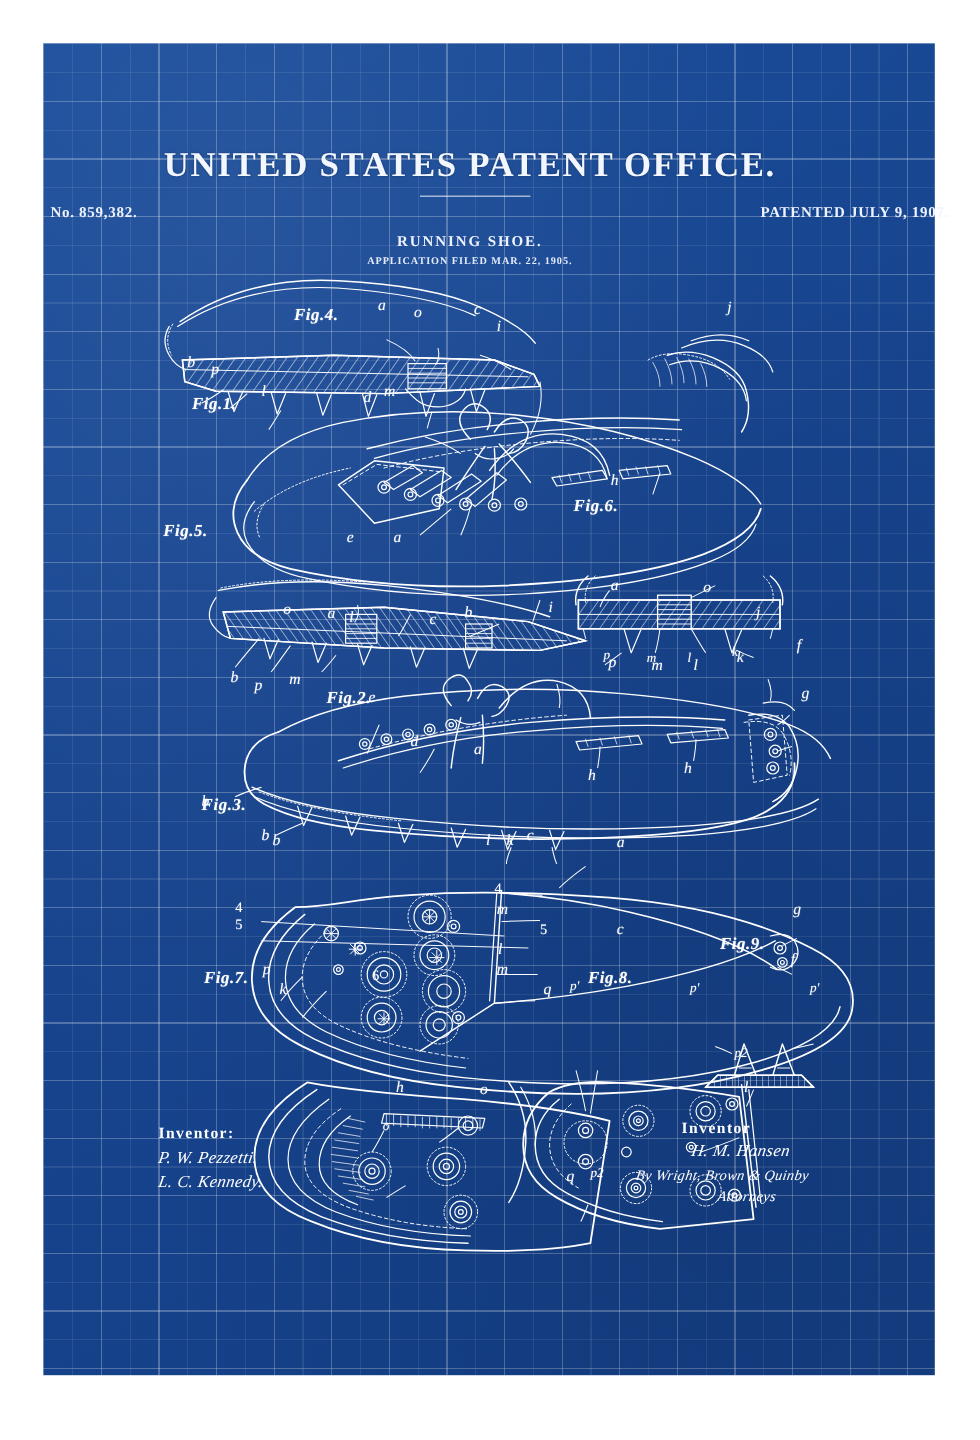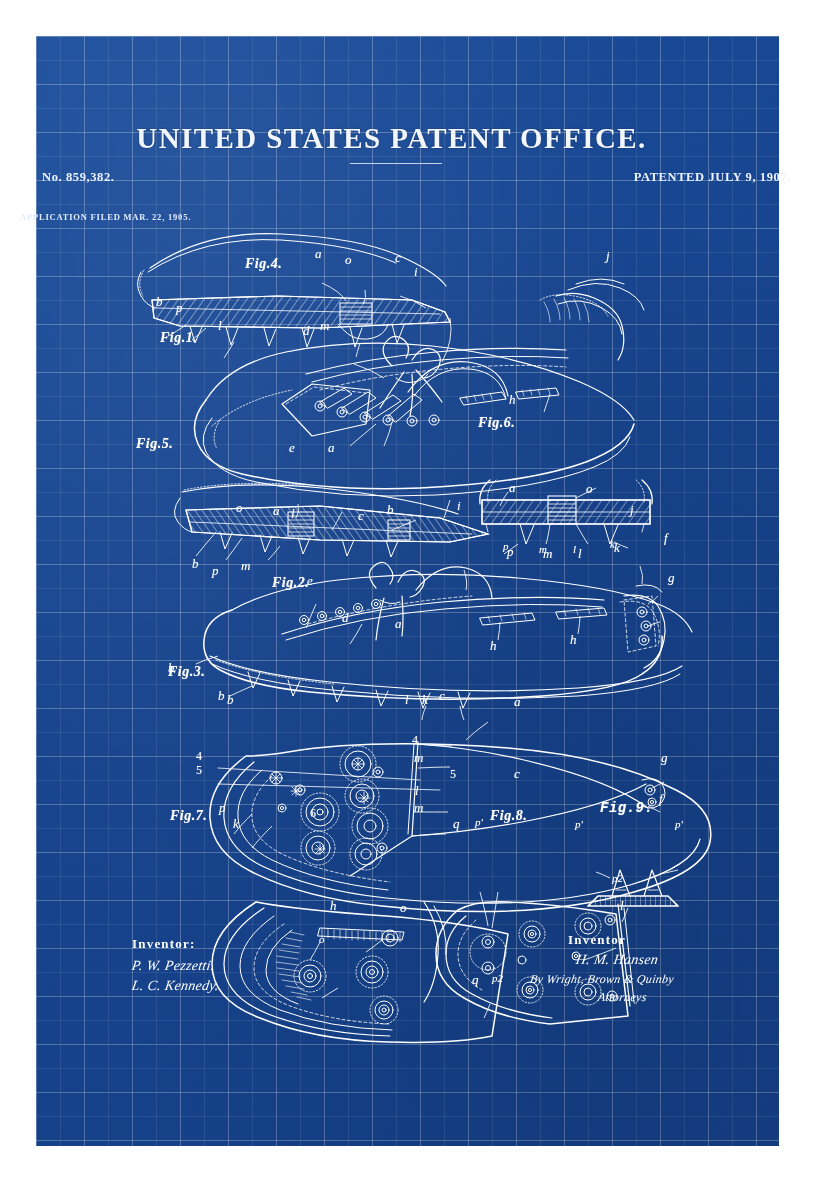--- a/index.html
+++ b/index.html
@@ -49,21 +49,21 @@
   }
   .hdr-inv{
     position:absolute;top:174px;left:0;width:743px;text-align:center;
     font-weight:700;font-size:12.5px;letter-spacing:1.6px;color:#eef3ff;
   }
   .hdr-subj{
     position:absolute;top:194px;left:0;width:743px;text-align:center;
     font-weight:700;font-size:12.5px;letter-spacing:1.6px;color:#eef3ff;
   }
   .hdr-filed{
-    position:absolute;top:212px;left:0;width:743px;
+    position:absolute;top:212px;left:0;width:743px;text-align:center;
     font-weight:700;font-size:8.5px;letter-spacing:.8px;color:#e3ebfb;
   }
 
   
   .figcap{
     position:absolute;color:#ffffff;font-size:14px;font-weight:600;
     font-family:"Liberation Serif",serif;font-style:italic;white-space:nowrap;
     letter-spacing:.5px;text-shadow:0 0 1px rgba(255,255,255,.5);
   }
   .ref{
@@ -102,20 +102,21 @@
 
 <div id="page">
   <div id="plate"></div>
 
   <div id="content">
 
     <div class="hdr-title">UNITED STATES PATENT OFFICE.</div>
     <div class="hdr-rule"></div>
     <div class="hdr-no">No. 859,382.</div>
     <div class="hdr-date">PATENTED JULY 9, 1907.</div>
+    <div class="hdr-subj">RUNNING SHOE.</div>
     <div class="hdr-filed">APPLICATION FILED MAR. 22, 1905.</div>
 
     <svg width="743" height="1110" viewBox="0 0 743 1110" style="position:absolute;left:0;top:0;">
       <defs>
         <pattern id="hx" width="7" height="7" patternUnits="userSpaceOnUse" patternTransform="rotate(35)">
           <line x1="0" y1="0" x2="0" y2="7" stroke="#ffffff" stroke-width="0.8"></line>
         </pattern>
         <pattern id="hx2" width="6" height="6" patternUnits="userSpaceOnUse" patternTransform="rotate(-35)">
           <line x1="0" y1="0" x2="0" y2="6" stroke="#ffffff" stroke-width="0.8"></line>
         </pattern>
@@ -607,21 +608,21 @@
     </svg>
 
     <div class="figcap" style="left:225px;top:256px;font-family:Liberation Serif, serif;">Fig.4.</div>
     <div class="figcap" style="left:140px;top:330px;">Fig.1.</div>
     <div class="figcap" style="left:116px;top:436px;">Fig.5.</div>
     <div class="figcap" style="left:458px;top:415px;">Fig.6.</div>
     <div class="figcap" style="left:252px;top:575px;">Fig.2.</div>
     <div class="figcap" style="left:148px;top:664px;">Fig.3.</div>
     <div class="figcap" style="left:150px;top:808px;">Fig.7.</div>
     <div class="figcap" style="left:470px;top:808px;">Fig.8.</div>
-    <div class="figcap" style="left:580px;top:800px;font-family:Liberation Mono, monospace;">Fig.9.</div>
+    <div class="figcap" style="left:580px;top:780px;">Fig.9.</div>
 
     <div class="ref" style="left:295px;top:246px;">a</div>
     <div class="ref" style="left:325px;top:252px;">o</div>
     <div class="ref" style="left:375px;top:250px;">c</div>
     <div class="ref" style="left:136px;top:294px;">b</div>
     <div class="ref" style="left:156px;top:300px;">p</div>
     <div class="ref" style="left:198px;top:318px;">l</div>
     <div class="ref" style="left:300px;top:318px;">m</div>
 
     <div class="ref" style="left:394px;top:264px;">i</div>

